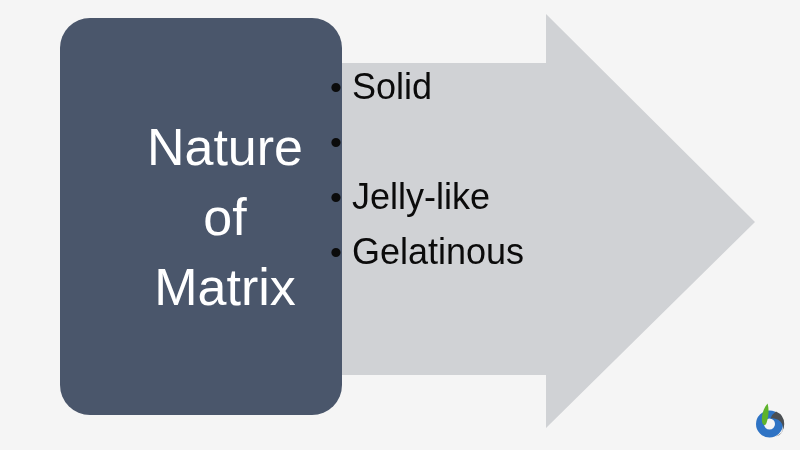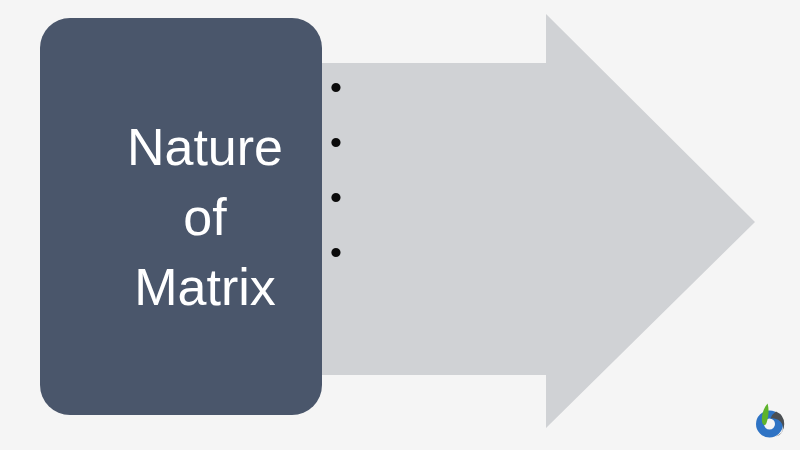--- a/index.html
+++ b/index.html
@@ -20,21 +20,21 @@
   }
   #arrow-shape {
     position: absolute;
     left: 0;
     top: 0;
     width: 800px;
     height: 450px;
   }
   #concept-box {
     position: absolute;
-    left: 40px;
+    left: 60px;
     top: 18px;
     width: 282px;
     height: 397px;
     background: #4a566b;
     border-radius: 30px;
     display: flex;
     align-items: center;
     justify-content: center;
     box-sizing: border-box;
     padding-left: 48px;
@@ -95,29 +95,32 @@
 
   <div id="concept-box">
     <div id="concept-label">Nature
 of
 Matrix</div>
   </div>
 
   <ul id="bullet-list">
     <li class="bullet-row">
       <span class="bullet-dot">•</span>
+      <span class="bullet-text">Solid</span>
     </li>
     <li class="bullet-row">
       <span class="bullet-dot">•</span>
     </li>
     <li class="bullet-row">
       <span class="bullet-dot">•</span>
+      <span class="bullet-text">Jelly-like</span>
     </li>
     <li class="bullet-row">
       <span class="bullet-dot">•</span>
+      <span class="bullet-text">Gelatinous</span>
     </li>
   </ul>
 
   <svg id="brand-logo" viewBox="0 0 40 40">
     <path d="M20.5 37.5 A 13.5 13.5 0 1 0 20.5 10.5 A 13.5 13.5 0 0 0 20.5 37.5 Z M20.5 29.5 A 5.5 5.5 0 1 1 20.5 18.5 A 5.5 5.5 0 1 1 20.5 29.5 Z" fill="#2e73c4"></path>
     <path d="M27 11.5 A 13.6 13.6 0 0 1 27 36.5 A 9 9 0 0 0 26.2 18.8 A 5.5 5.5 0 0 0 21.5 18.6 A 13.4 13.4 0 0 1 27 11.5 Z" fill="#4b4f54"></path>
     <path d="M18.6 3.5 C 20.2 9.5 19.8 16 17.6 22.8 C 16.4 26.6 13.4 25.4 13.0 21.6 C 12.3 14.6 14.6 8.2 18.6 3.5 Z" fill="#5eb32c"></path>
   </svg>
 
 </div>

